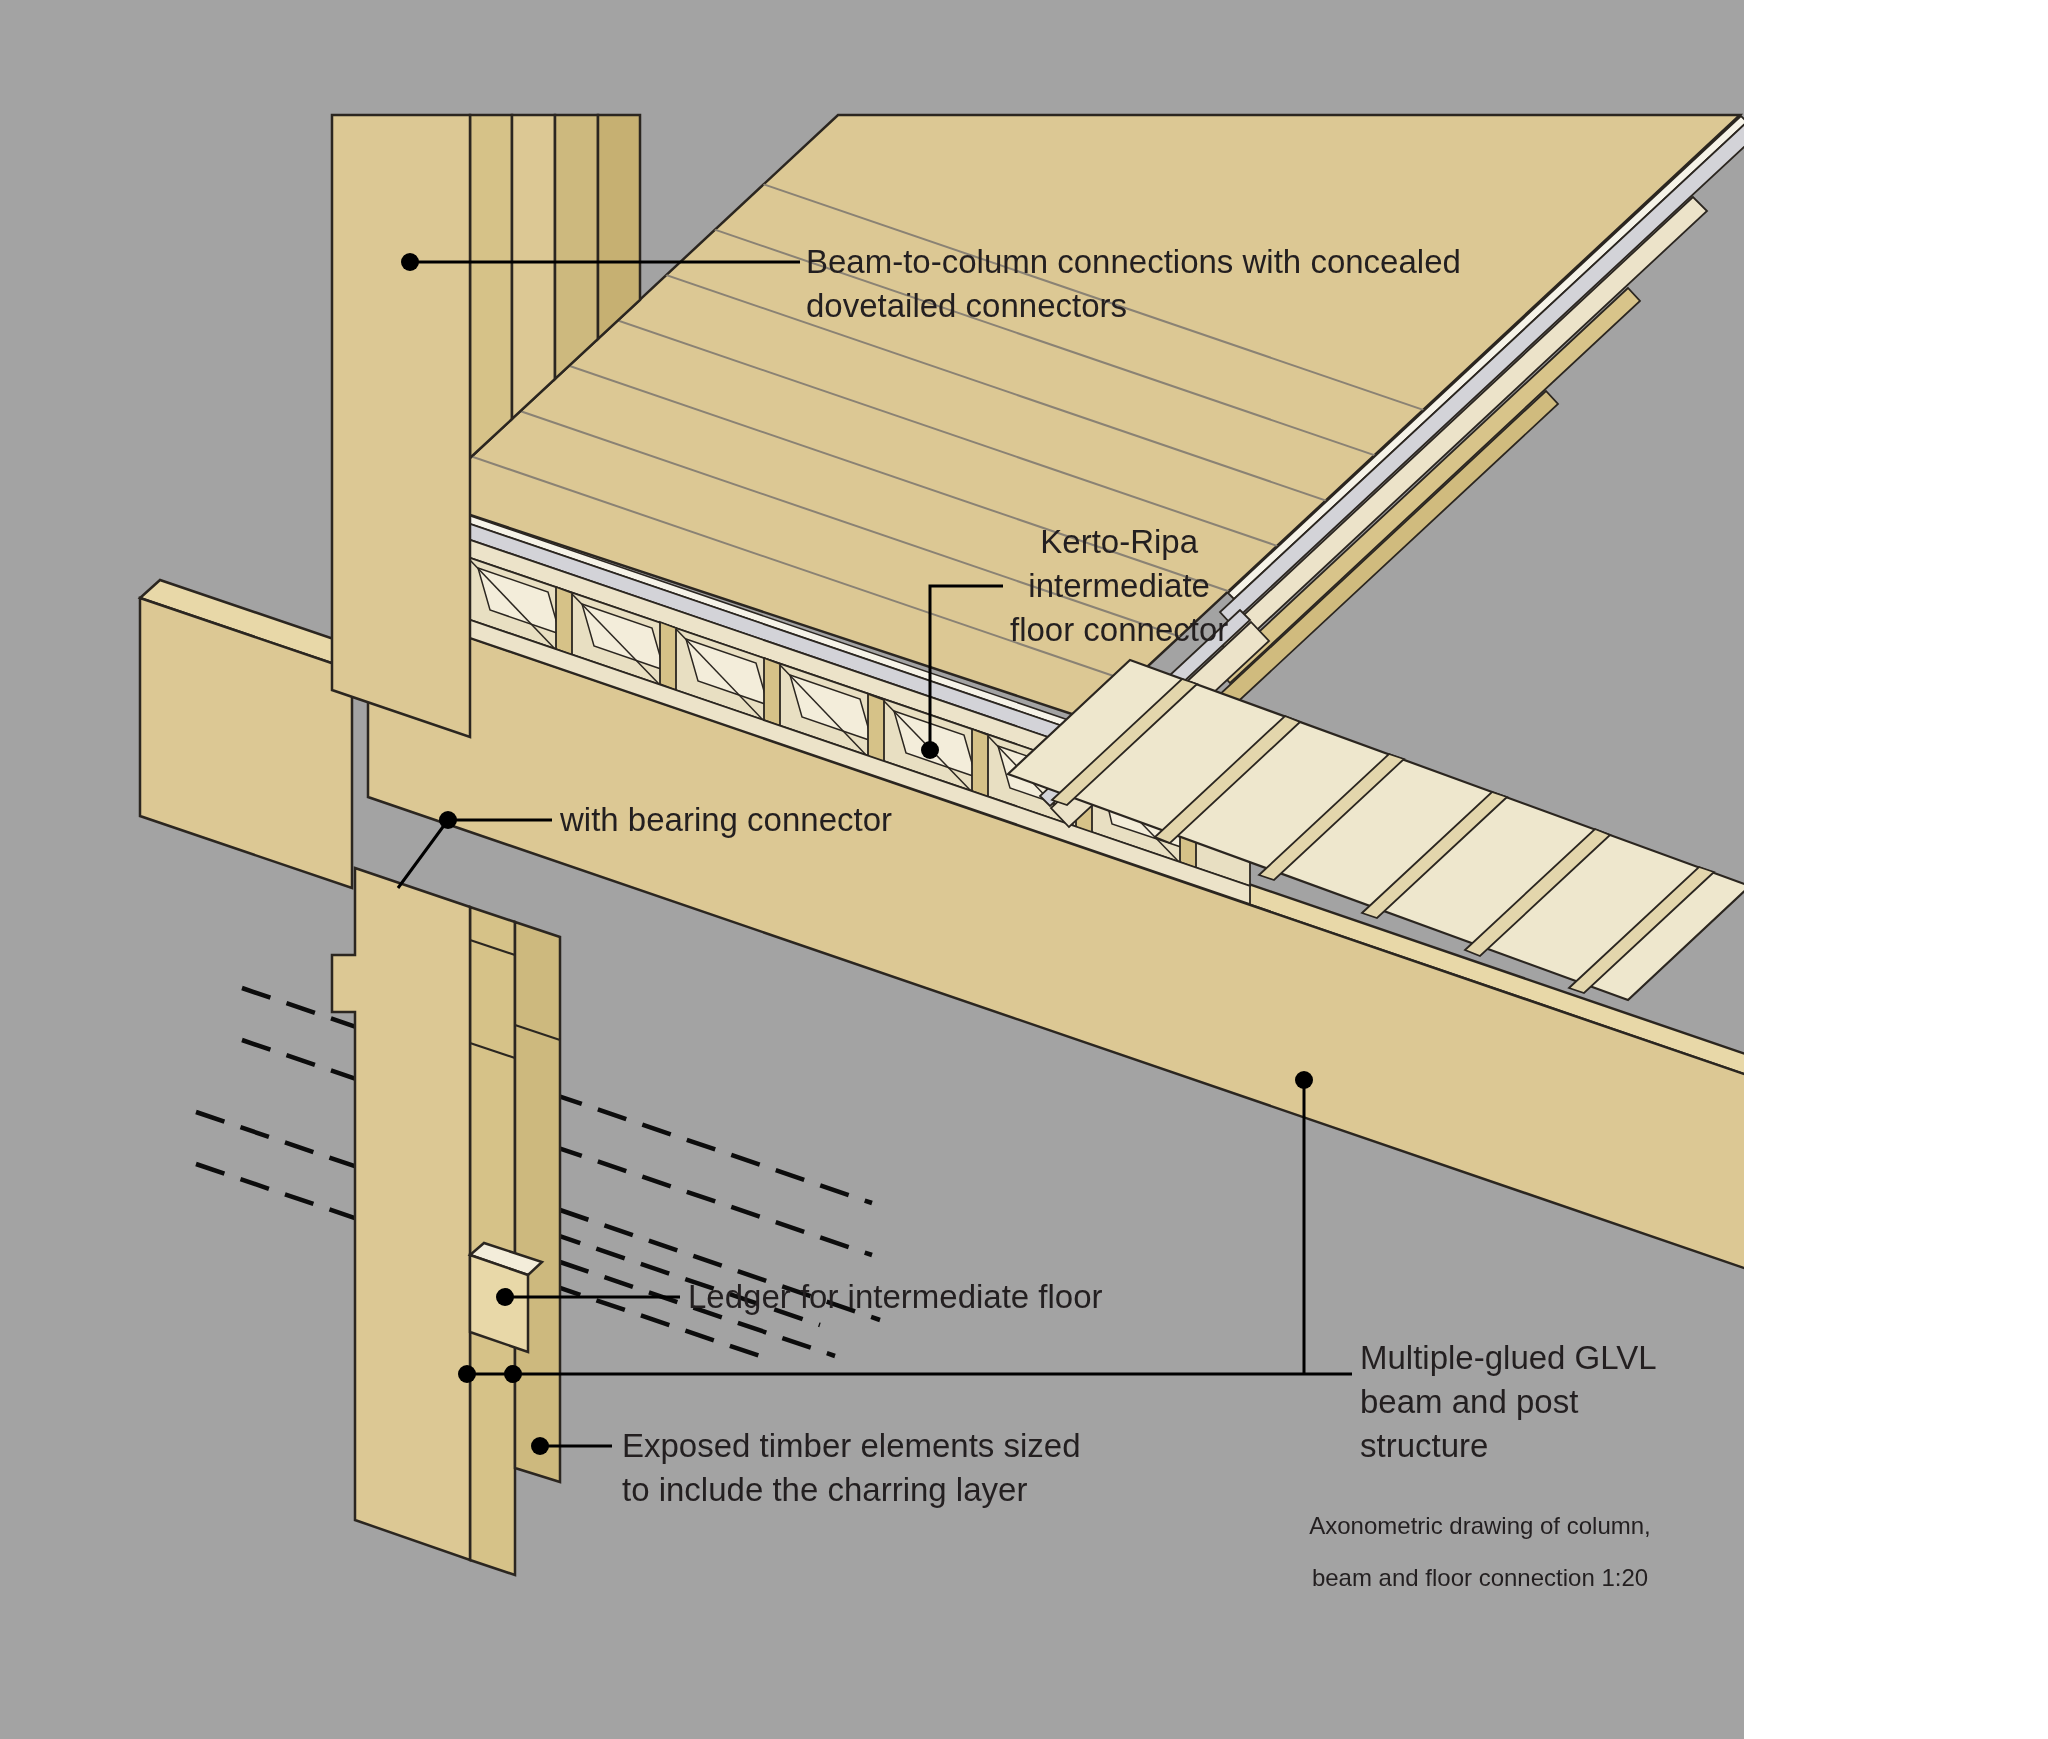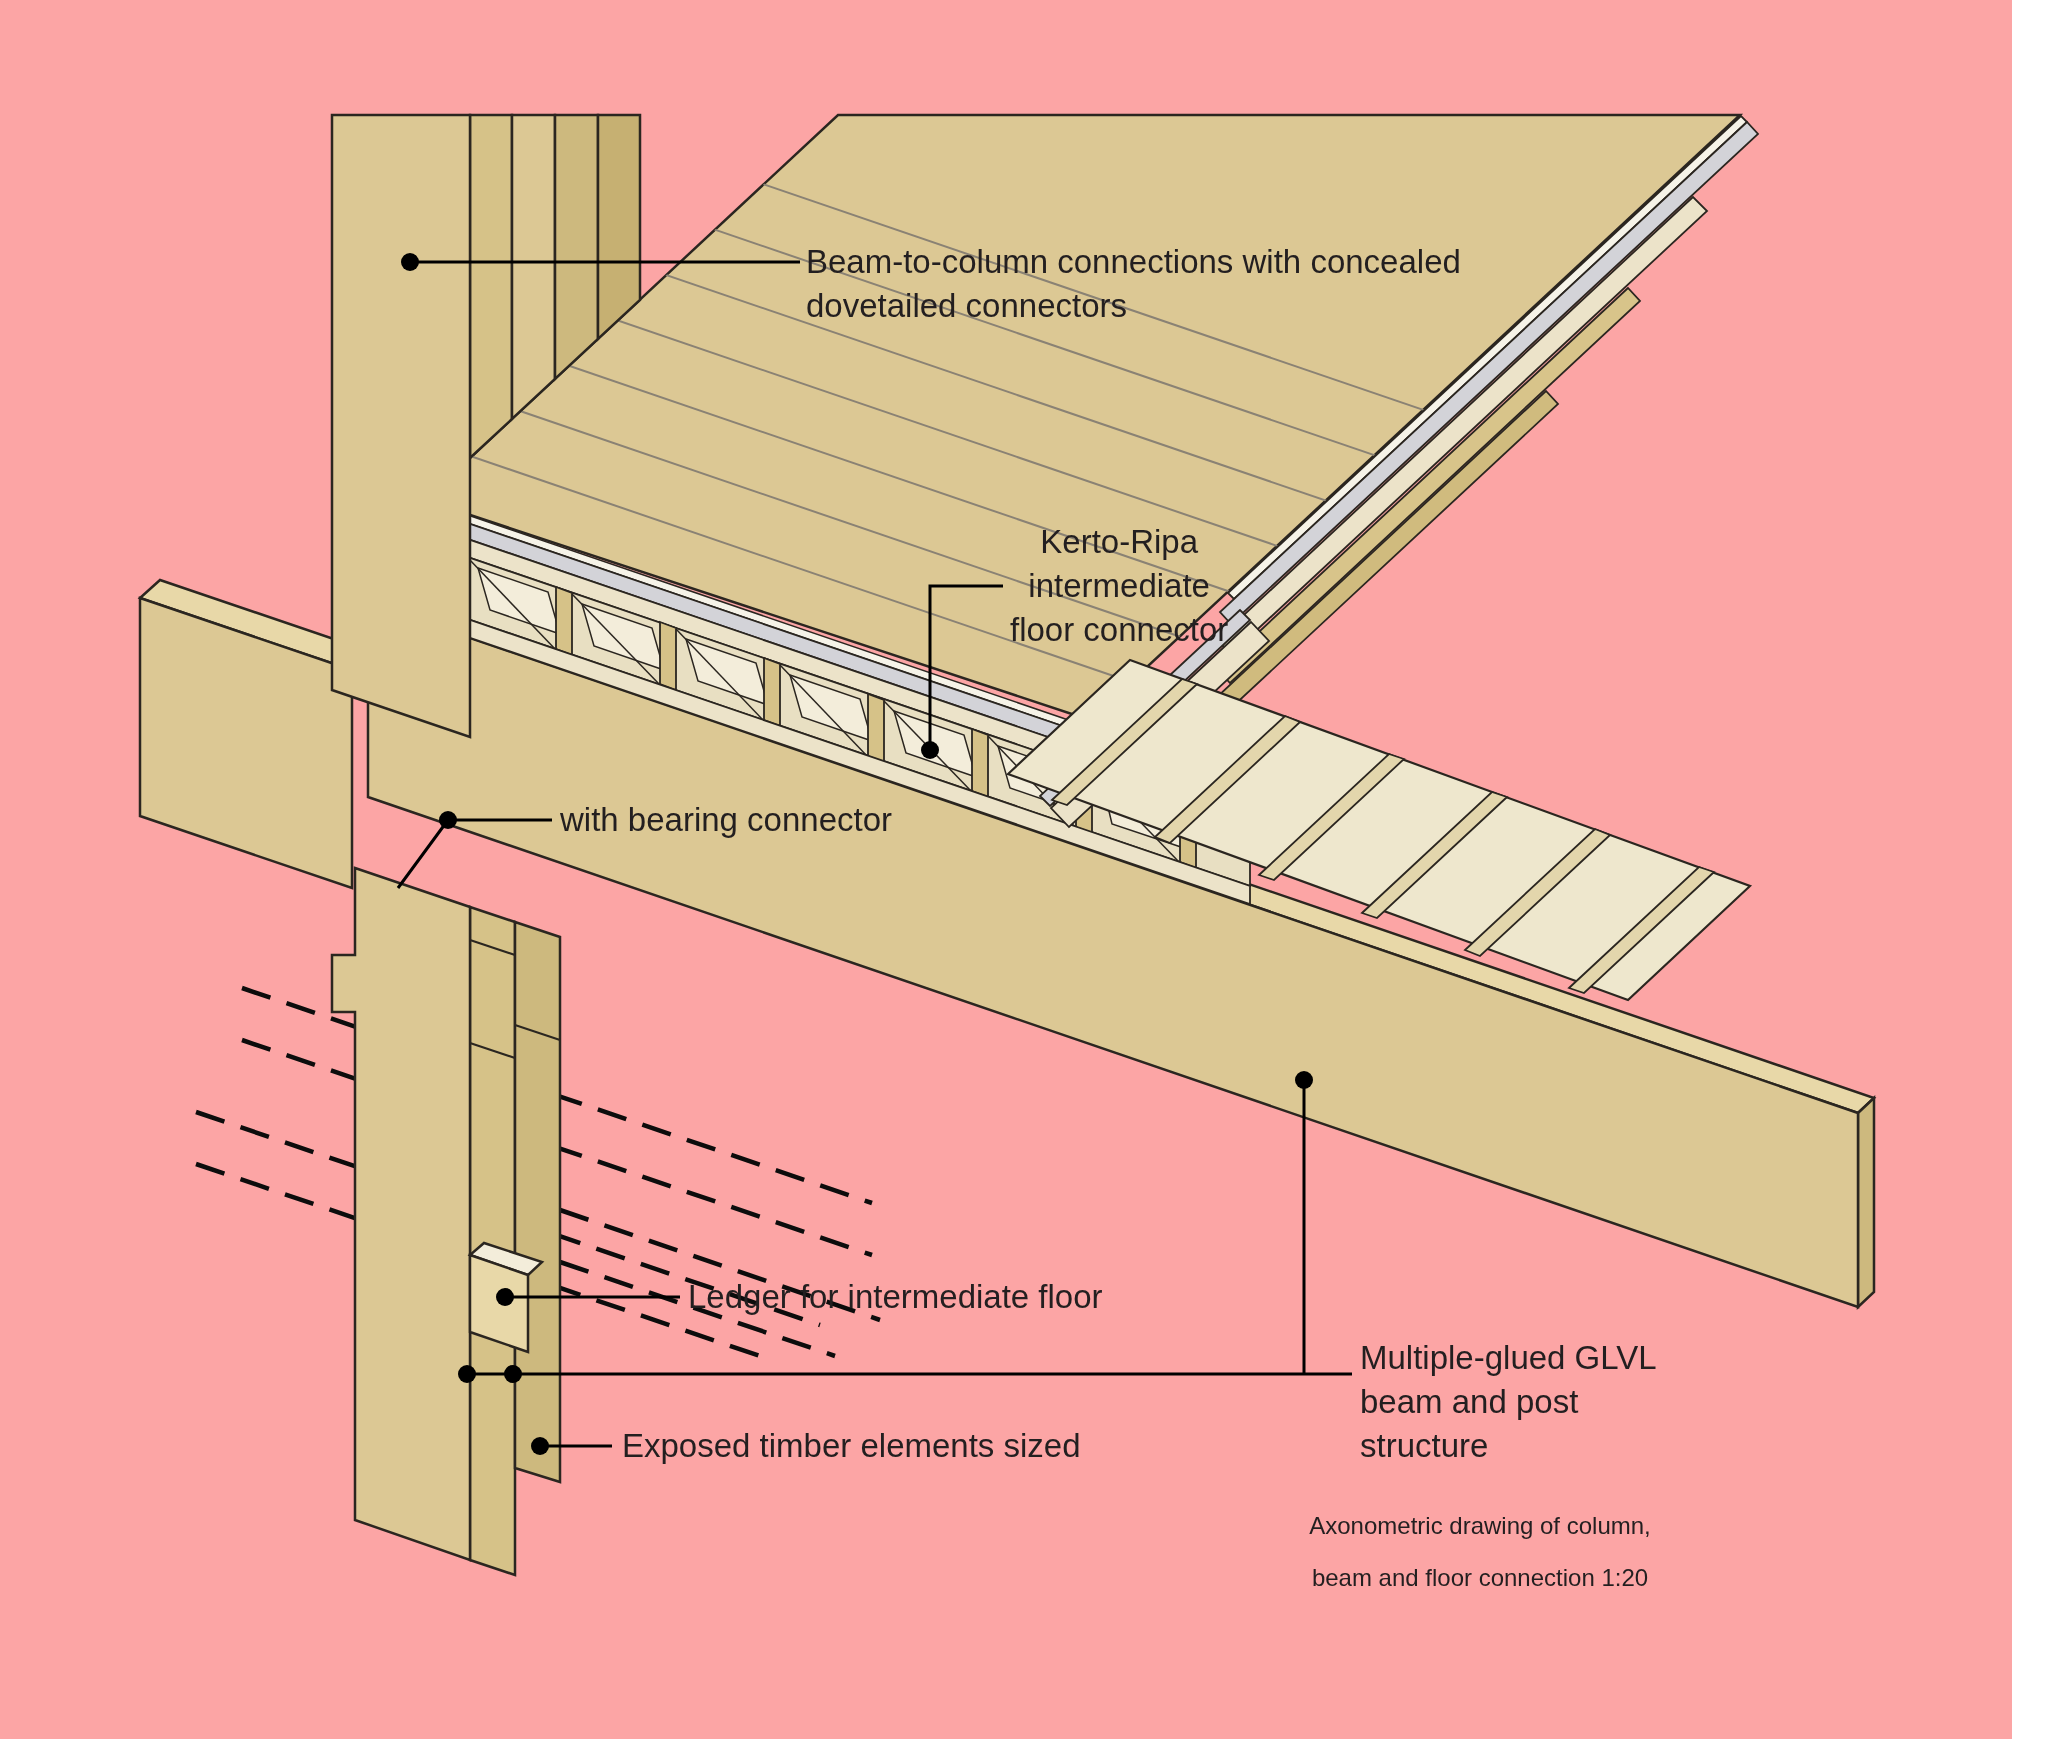--- a/index.html
+++ b/index.html
@@ -2,21 +2,21 @@
 <html style="--wood: #dcc894; --wood-light: #e8d8a8; --wood-dark: #d6c288; --wood-side: #cdb97e; --wood-deep: #c6b072; --cream: #ece3c9; --pale: #f3edda; --panel: #eee7cd; --web-bg: #e8dfc2; --gray-layer: #d3d3d8; --outline: #2b2620; --text: #231f20; --plank-line: #8a8274; --white-edge: #f6f3e8; --batten: #e3d6ac; --tan-step: #d8c48a; --tan-step2: #d0bb7e;"><head>
 <meta charset="utf-8">
 <style>
   :root{
     --wood:#dcc894; --wood-light:#e8d8a8; --wood-dark:#d6c288; --wood-side:#cdb97e;
     --wood-deep:#c6b072; --cream:#ece3c9; --pale:#f3edda; --panel:#eee7cd;
     --web-bg:#e8dfc2; --gray-layer:#d3d3d8; --outline:#2b2620; --text:#231f20;
     --plank-line:#8a8274; --white-edge:#f6f3e8; --batten:#e3d6ac; --tan-step:#d8c48a; --tan-step2:#d0bb7e;
   }
   html,body{margin:0;padding:0;background:#ffffff;}
-  .stage{position:relative;width:2012px;height:1739px;background:#fca5a5;
+  .stage{position:relative;width:1744px;height:1739px;background:#a3a3a3;
          font-family:"Liberation Sans", sans-serif;overflow:hidden;}
   .stage svg{position:absolute;left:0;top:0;}
   .label{position:absolute;color:var(--text);font-size:33px;line-height:44px;white-space:nowrap;}
   .caption{position:absolute;color:var(--text);font-size:24px;line-height:52px;text-align:center;white-space:nowrap;}
 </style>
 </head>
 <body>
 
 <div class="stage">
 
@@ -188,20 +188,21 @@
 </div>
 
 <div class="label" style="left:1360px;top:1312px;margin-top:24px;">
   <div>Multiple-glued GLVL</div>
   <div>beam and post</div>
   <div>structure</div>
 </div>
 
 <div class="label" style="left:622px;top:1424px;">
   <div>Exposed timber elements sized</div>
+  <div>to include the charring layer</div>
 </div>
 
 <div class="caption" style="left:1150px;top:1500px;width:660px;">
   <div>Axonometric drawing of column,</div>
   <div>beam and floor connection 1:20</div>
 </div>
 
 </div>
 
 </body></html>

